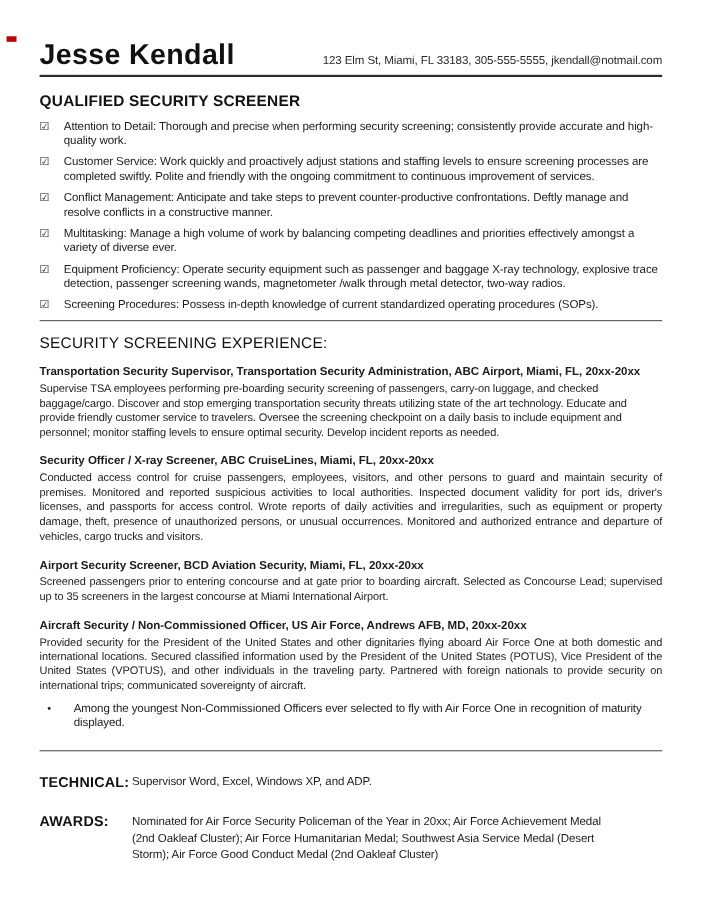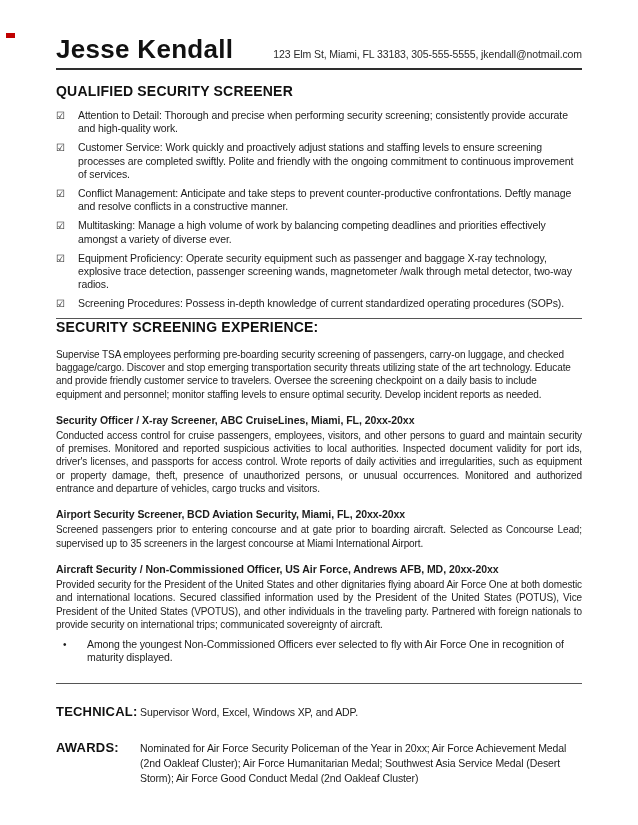--- a/index.html
+++ b/index.html
@@ -3,42 +3,42 @@
 <meta charset="utf-8">
 <style>
   * { margin:0; padding:0; box-sizing:border-box; }
   html, body { background:#ffffff; }
   body {
     width:638px; height:825px; position:relative; overflow:hidden;
     font-family:"Liberation Sans", sans-serif;
     color:#1c1c1c;
     -webkit-font-smoothing:antialiased;
   }
-  .page { position:absolute; inset:0; padding:0 56px; }
+  .page { position:absolute; inset:0; padding:0 36px; }
 
   .red-mark { position:absolute; left:6px; top:33px; width:9px; height:5px; background:#c00000; }
 
   .header-row { display:flex; align-items:baseline; margin-top:36px; }
   .name { font-size:26px; font-weight:bold; letter-spacing:0.3px; color:#111; line-height:1; }
   .contact { margin-left:auto; font-size:10.5px; letter-spacing:-0.1px; color:#2a2a2a; }
   .rule-strong { border:none; border-top:2px solid #2e2e2e; margin-top:6px; }
   .rule-thin { border:none; border-top:1.2px solid #555; }
 
   .summary-heading { margin-top:13px; font-size:14px; font-weight:bold; letter-spacing:0.2px; color:#111; }
   .summary-list { list-style:none; margin-top:10px; }
   .summary-item {
     display:grid; grid-template-columns:22px 1fr;
     font-size:10.5px; line-height:13.2px; letter-spacing:-0.1px; margin-bottom:6px;
   }
   .check-glyph { font-size:10px; line-height:13.2px; color:#222; }
   .item-label { font-weight:normal; }
 
   .rule-after-summary { margin-top:7px; }
 
-  .exp-heading { font-size:14px; font-weight:bold; letter-spacing:0.2px; color:#111; }
+  .exp-heading { margin-top:11px; font-size:14px; font-weight:normal; letter-spacing:0.2px; color:#111; }
   .job { margin-top:13px; }
   .job-title { font-size:10.5px; font-weight:bold; line-height:13px; letter-spacing:-0.05px; }
   .job-desc { font-size:10px; line-height:13.3px; letter-spacing:-0.1px; margin-top:2px; }
   .job.justify .job-desc { text-align:justify; }
   .job-bullets { list-style:none; margin-top:7px; }
   .job-bullets li {
     display:grid; grid-template-columns:24px 1fr; padding-left:7px;
     font-size:10.5px; line-height:13.3px; letter-spacing:-0.1px;
   }
   .jb-glyph { font-size:10px; }
@@ -96,20 +96,21 @@
   </li>
 </ul>
   </section>
 
   <hr class="rule-thin rule-after-summary">
 
   <section>
     <h2 class="exp-heading">SECURITY SCREENING EXPERIENCE:</h2>
     <div id="jobs">
   <div class="job">
+    <div class="job-title">Transportation Security Supervisor, Transportation Security Administration, ABC Airport, Miami, FL, 20xx-20xx</div>
     <div class="job-desc">Supervise TSA employees performing pre-boarding security screening of passengers, carry-on luggage, and checked baggage/cargo. Discover and stop emerging transportation security threats utilizing state of the art technology. Educate and provide friendly customer service to travelers. Oversee the screening checkpoint on a daily basis to include equipment and personnel; monitor staffing levels to ensure optimal security. Develop incident reports as needed.</div>
 
   </div>
 
   <div class="job justify">
     <div class="job-title">Security Officer / X-ray Screener, ABC CruiseLines, Miami, FL, 20xx-20xx</div>
     <div class="job-desc">Conducted access control for cruise passengers, employees, visitors, and other persons to guard and maintain security of premises. Monitored and reported suspicious activities to local authorities. Inspected document validity for port ids, driver's licenses, and passports for access control. Wrote reports of daily activities and irregularities, such as equipment or property damage, theft, presence of unauthorized persons, or unusual occurrences. Monitored and authorized entrance and departure of vehicles, cargo trucks and visitors.</div>
 
   </div>
 

